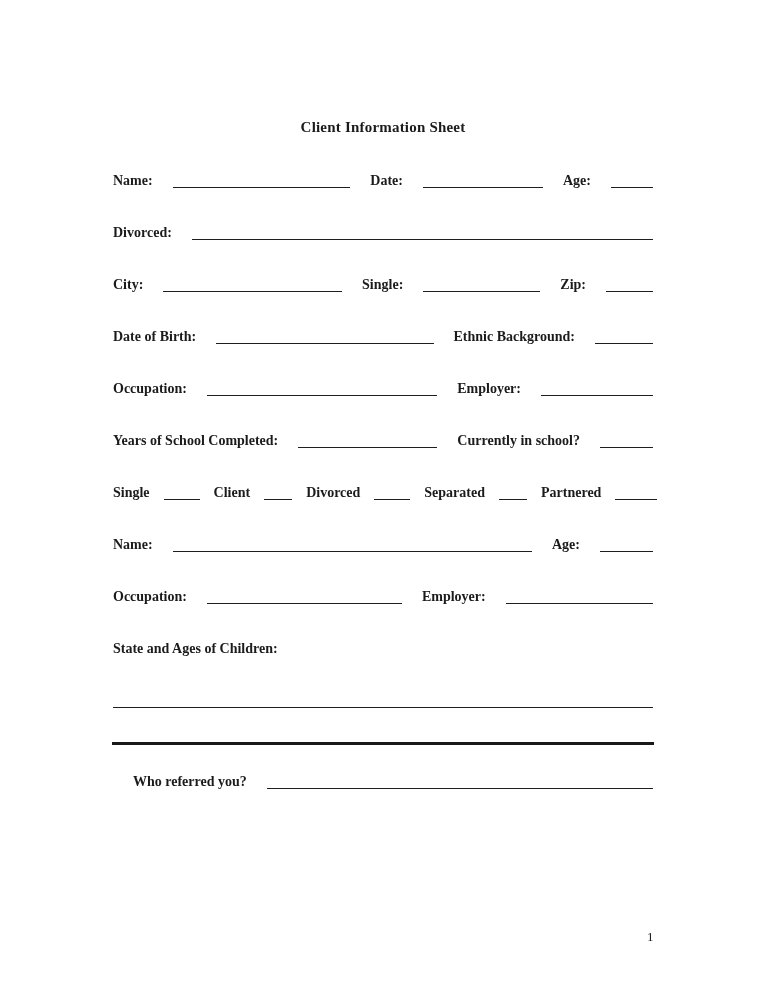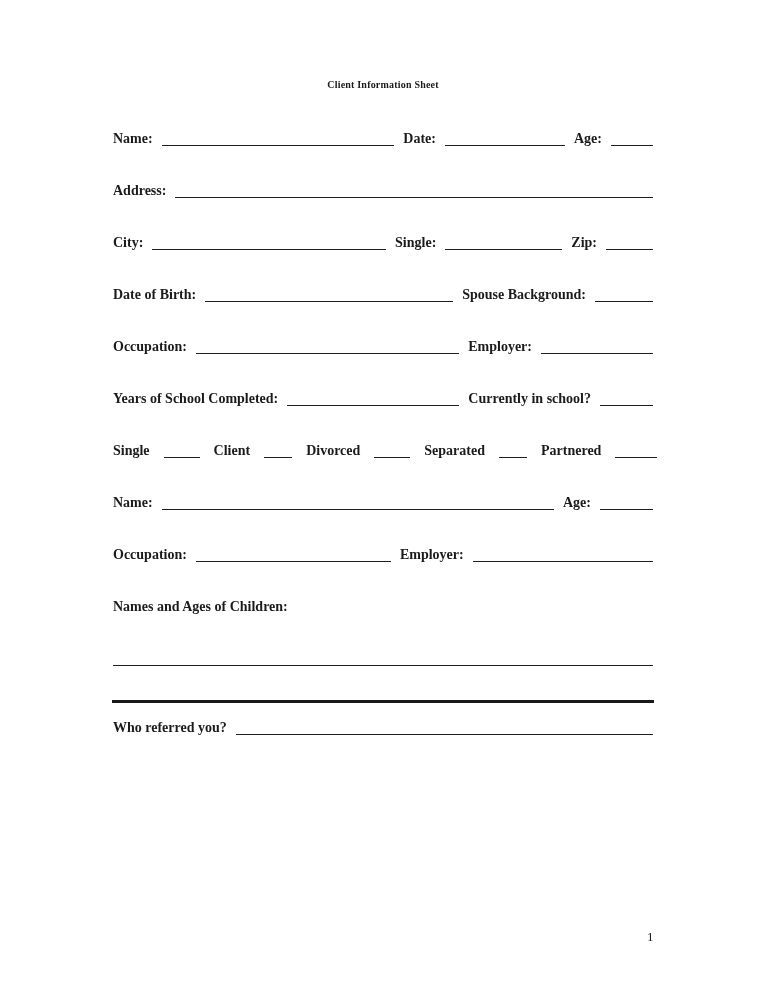--- a/index.html
+++ b/index.html
@@ -14,34 +14,34 @@
     color: #1b1b1b;
     overflow: hidden;
   }
   .content {
     position: absolute;
     left: 113px;
     top: 0;
     width: 540px;
   }
   .title {
-    margin-top: 76px;
+    margin-top: 118px;
     text-align: center;
-    font-size: 10px;
+    font-size: 15px;
     letter-spacing: 0.2px;
     height: 18px;
     line-height: 18px;
   }
   .row {
     display: flex;
     align-items: flex-end;
     height: 52px;
-    column-gap: 9px;
+    column-gap: 20px;
   }
-  .row.short { height: 32px; }
+  .row.short { height: 44px; margin-left: 20px; }
   .label {
     white-space: nowrap;
     line-height: 1.1;
   }
   .fill {
     display: inline-block;
     border-bottom: 1.5px solid #1f1f1f;
     height: 1.05em;
     flex: 0 0 auto;
   }
@@ -85,38 +85,38 @@
     <div class="row">
       <span class="label">Name:</span>
       <span class="fill grow"></span>
       <span class="label">Date:</span>
       <span class="fill w120"></span>
       <span class="label">Age:</span>
       <span class="fill w42"></span>
     </div>
 
     <div class="row">
-      <span class="label">Address:</span>
+      <span class="label">Divorced:</span>
       <span class="fill grow"></span>
     </div>
 
     <div class="row">
       <span class="label">City:</span>
       <span class="fill grow"></span>
       <span class="label">Single:</span>
       <span class="fill w117"></span>
       <span class="label">Zip:</span>
       <span class="fill w47"></span>
     </div>
 
 
     <div class="row">
       <span class="label">Date of Birth:</span>
       <span class="fill grow"></span>
-      <span class="label">Spouse Background:</span>
+      <span class="label">Ethnic Background:</span>
       <span class="fill w58"></span>
     </div>
 
     <div class="row">
       <span class="label">Occupation:</span>
       <span class="fill grow"></span>
       <span class="label">Employer:</span>
       <span class="fill w112"></span>
     </div>
 
@@ -149,21 +149,21 @@
     </div>
 
     <div class="row">
       <span class="label">Occupation:</span>
       <span class="fill w195"></span>
       <span class="label">Employer:</span>
       <span class="fill grow"></span>
     </div>
 
     <div class="row">
-      <span class="label">Names and Ages of Children:</span>
+      <span class="label">State and Ages of Children:</span>
     </div>
 
     <div class="row">
       <span class="fill grow"></span>
     </div>
 
     <hr class="divider">
 
     <div class="row short">
       <span class="label">Who referred you?</span>

